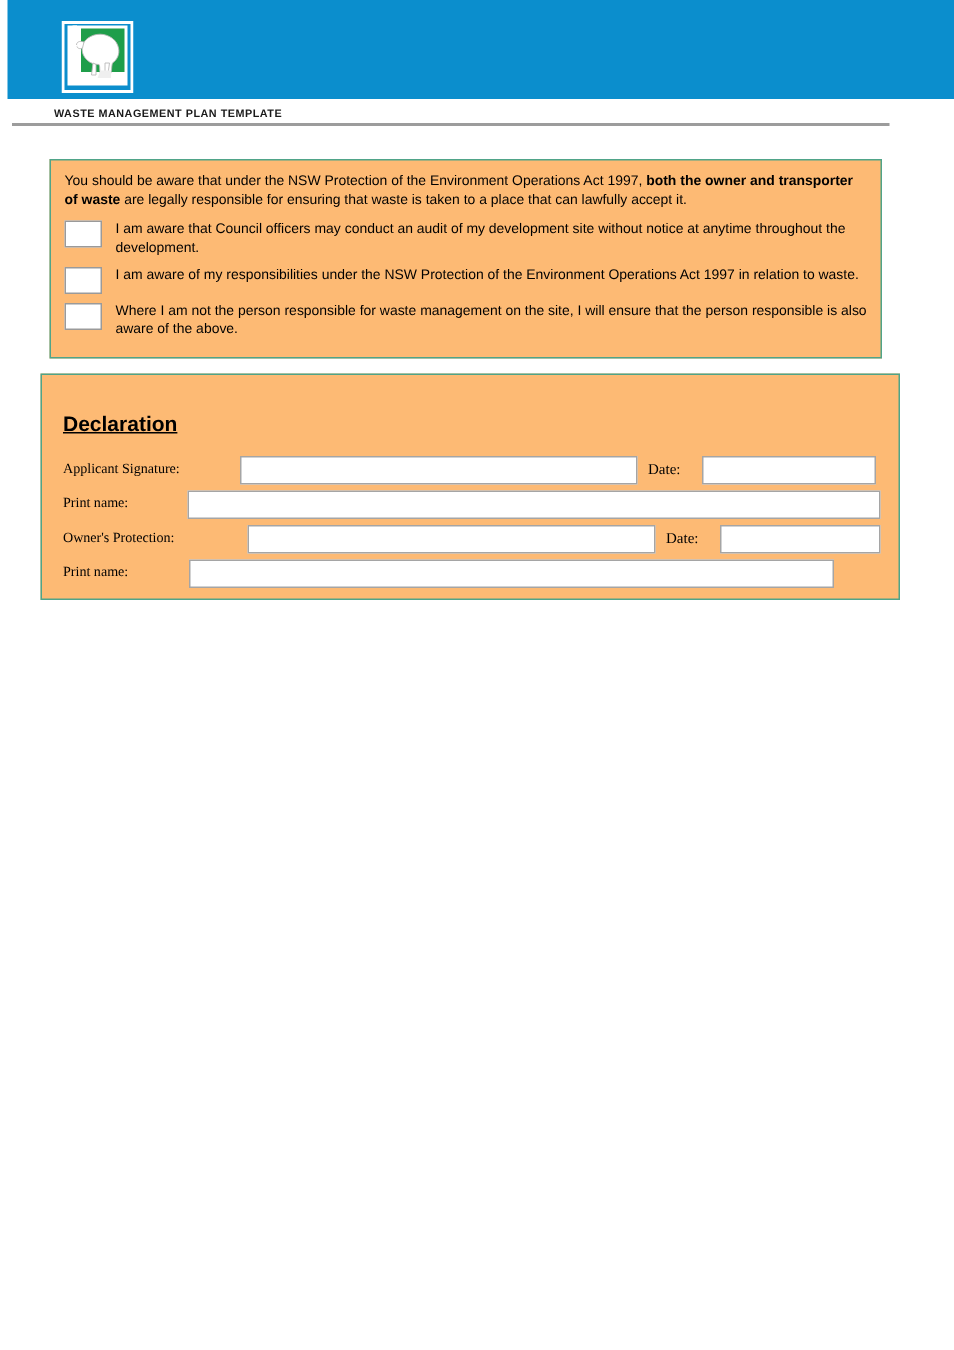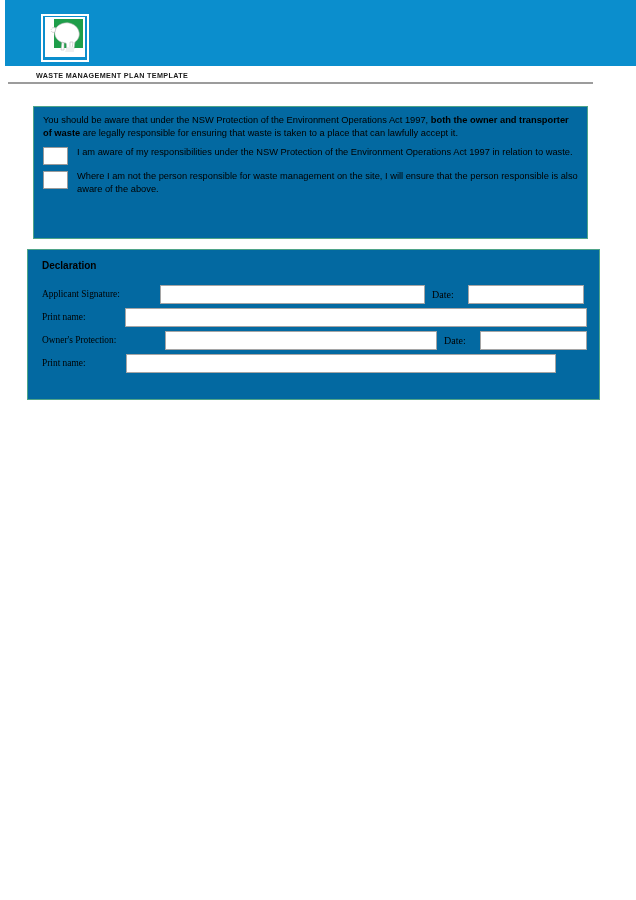--- a/index.html
+++ b/index.html
@@ -58,21 +58,21 @@
   .header-rule {
     height: 2px;
     background: #9c9c9c;
     width: 585px;
   }
 
   
   .box {
     position: absolute;
     border: 1.5px solid #4fa489;
-    background: #0369a1;
+    background: #fdba74;
     box-sizing: border-box;
   }
 
   .awareness-box {
     left: 33px;
     top: 106px;
     width: 555px;
     height: 133px;
     padding: 7px 9px 6px 9px;
   }
@@ -113,23 +113,24 @@
   
   .declaration-box {
     left: 27px;
     top: 249px;
     width: 573px;
     height: 151px;
     padding: 10px 12px 8px 14px;
   }
 
   .decl-heading {
-    font-size: 10px;
+    font-size: 14px;
     font-weight: bold;
-    margin: 0 0 13px 0;
+    margin: 14px 0 13px 0;
+    text-decoration: underline;
   }
 
   .decl-text {
     font-size: 9.4px;
     line-height: 13px;
     margin: 0 0 11px 0;
   }
 
   .field-row {
     display: flex;
@@ -205,20 +206,24 @@
 
   <div class="header-rule-wrap">
     <div class="header-title">WASTE MANAGEMENT PLAN TEMPLATE</div>
     <div class="header-rule"></div>
   </div>
 
   <div class="box awareness-box">
 
     <p class="intro-text"><span>You should be aware that under the NSW Protection of the Environment Operations Act 1997, </span><b>both the owner and transporter of waste</b><span> are legally responsible for ensuring that waste is taken to a place that can lawfully accept it.</span></p>
 
+    <div class="check-row">
+      <div class="checkbox"></div>
+      <div class="check-text">I am aware that Council officers may conduct an audit of my development site without notice at anytime throughout the development.</div>
+    </div>
 
     <div class="check-row">
       <div class="checkbox"></div>
       <div class="check-text">I am aware of my responsibilities under the NSW Protection of the Environment Operations Act 1997 in relation to waste.</div>
     </div>
 
     <div class="check-row">
       <div class="checkbox"></div>
       <div class="check-text">Where I am not the person responsible for waste management on the site, I will ensure that the person responsible is also aware of the above.</div>
     </div>

